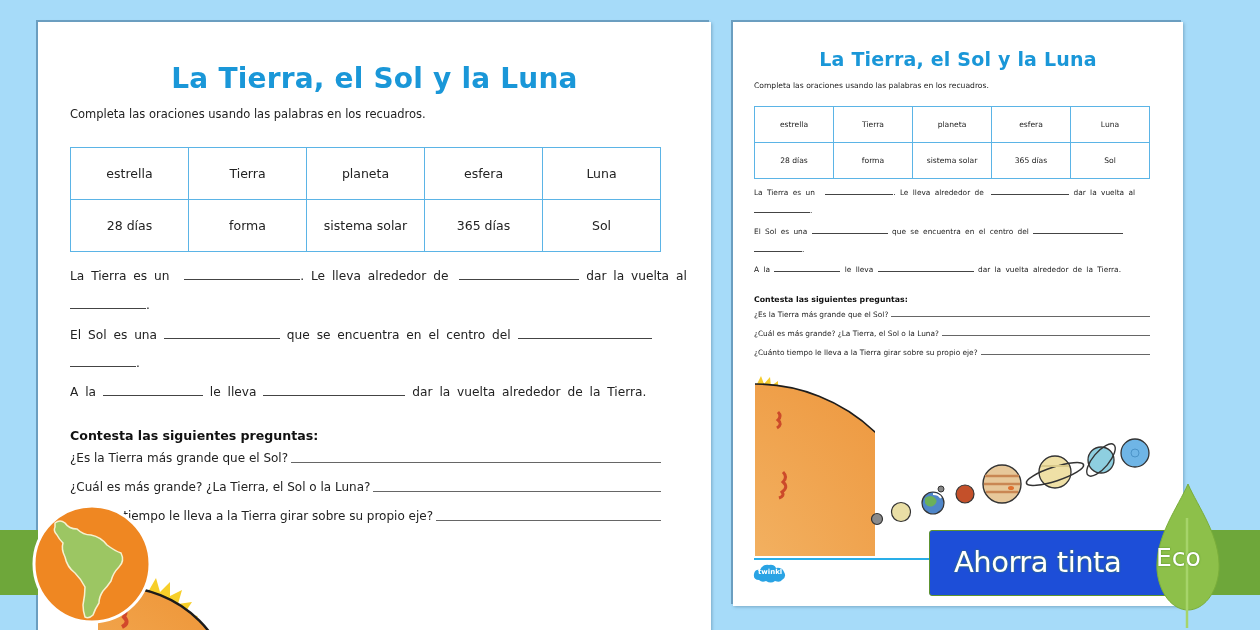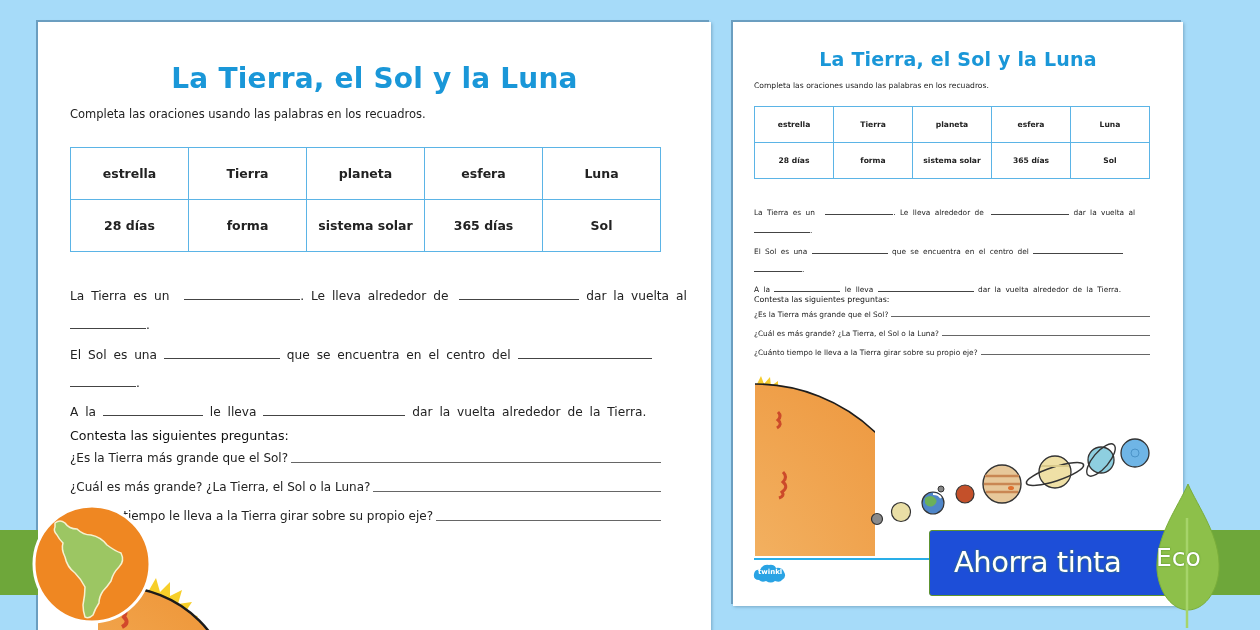--- a/index.html
+++ b/index.html
@@ -6,29 +6,29 @@
   body{width:1260px;height:630px;overflow:hidden;background:#a6dbf9;position:relative;font-family:"DejaVu Sans",sans-serif;}
   .page{position:absolute;background:#fff;box-shadow:-2px -2px 0 #6b9ec0, 1px 1px 3px rgba(40,80,110,.35);overflow:hidden;}
   #page-left{left:38px;top:22px;width:673px;height:640px;}
   #page-right{left:733px;top:22px;width:450px;height:584px;}
   .title{position:absolute;left:0;right:0;text-align:center;color:#1a97d8;font-weight:bold;font-family:"DejaVu Sans",sans-serif;letter-spacing:0.2px;}
   #page-left .title{top:40px;font-size:28px;}
   #page-right .title{top:26px;font-size:19px;}
   .instr{position:absolute;color:#222;}
   #page-left .instr{left:32px;top:85px;font-size:11.5px;}
   #page-right .instr{left:21px;top:59px;font-size:7.6px;}
-  table.words{position:absolute;border-collapse:collapse;table-layout:fixed;font-weight:bold;}
+  table.words{position:absolute;border-collapse:collapse;table-layout:fixed;}
   table.words td{border:1.6px solid #5bb4e6;text-align:center;color:#222;}
   #page-left table.words{left:32px;top:125px;width:591px;height:102px;}
   #page-left table.words td{font-size:12.5px;height:49px;}
   #page-right table.words{left:21px;top:84px;width:396px;height:69px;}
   #page-right table.words td{font-size:7.6px;height:33px;}
-  .line{position:absolute;color:#222;white-space:nowrap;margin-top:20px;}
+  .line{position:absolute;color:#222;white-space:nowrap;}
   .blank{display:inline-block;border-bottom:1px solid #444;vertical-align:baseline;height:1px;}
-  .subhead{position:absolute;font-weight:normal;color:#111;}
+  .subhead{position:absolute;font-weight:bold;color:#111;}
   .q{position:absolute;color:#222;white-space:nowrap;display:flex;align-items:flex-end;text-align:center;}
   .q .fill{flex:1;border-bottom:1.3px solid #666;margin-left:3px;margin-bottom:2px;}
   #page-left .line{font-size:12.2px;word-spacing:3px;}
   #page-left .subhead{font-size:12.6px;left:32px;top:406px;}
   #page-left .q{font-size:12px;left:32px;width:591px;}
   #page-right .line{font-size:7.4px;word-spacing:2px;}
   #page-right .subhead{font-size:7.8px;left:21px;top:273px;}
   #page-right .q{font-size:7.4px;left:21px;width:396px;}
   .green-band{position:absolute;background:#6ea73a;}
   .eco-badge{position:absolute;left:929px;top:530px;width:260px;height:64px;background:#1d4ed8;border:1px solid #5d9330;border-radius:3px;}

